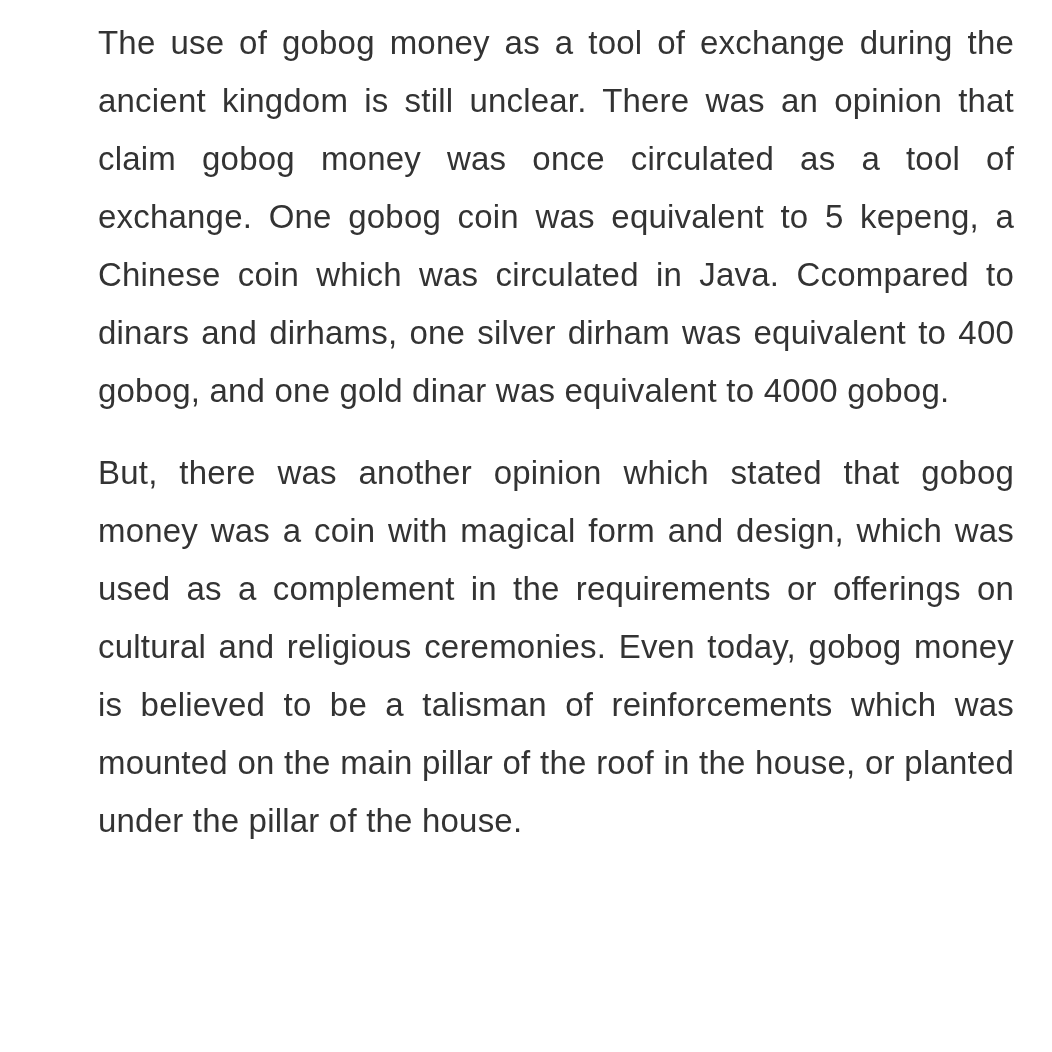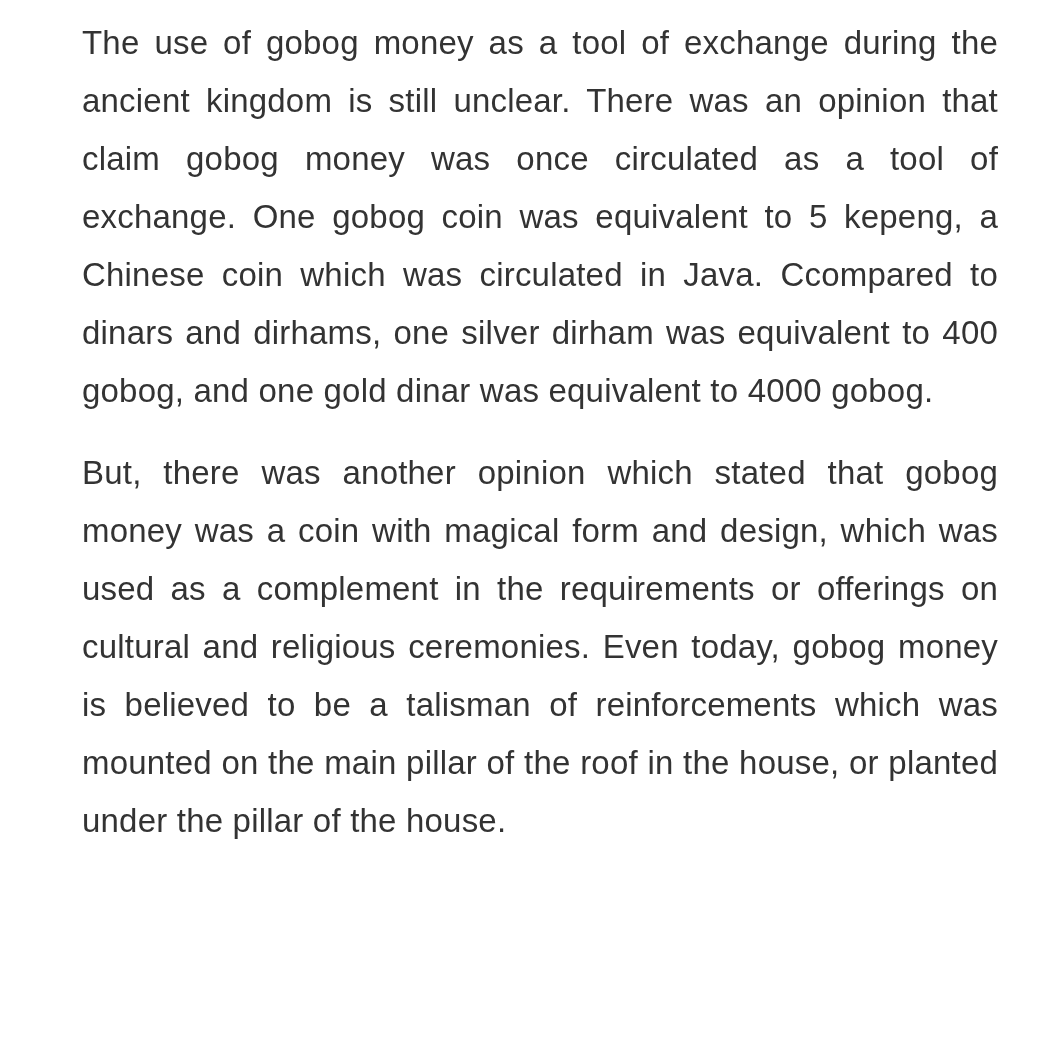--- a/index.html
+++ b/index.html
@@ -8,21 +8,21 @@
       background: #ffffff;
     }
     body {
       width: 1052px;
       height: 1052px;
       overflow: hidden;
       position: relative;
     }
     .article {
       position: absolute;
-      left: 82px;
+      left: 98px;
       top: 14px;
       width: 916px;
       color: #333333;
       font-family: "Liberation Sans", "DejaVu Sans", sans-serif;
       font-size: 33px;
       line-height: 58px;
       letter-spacing: 0.2px;
     }
     .article p {
       margin: 0 0 24px 0;

